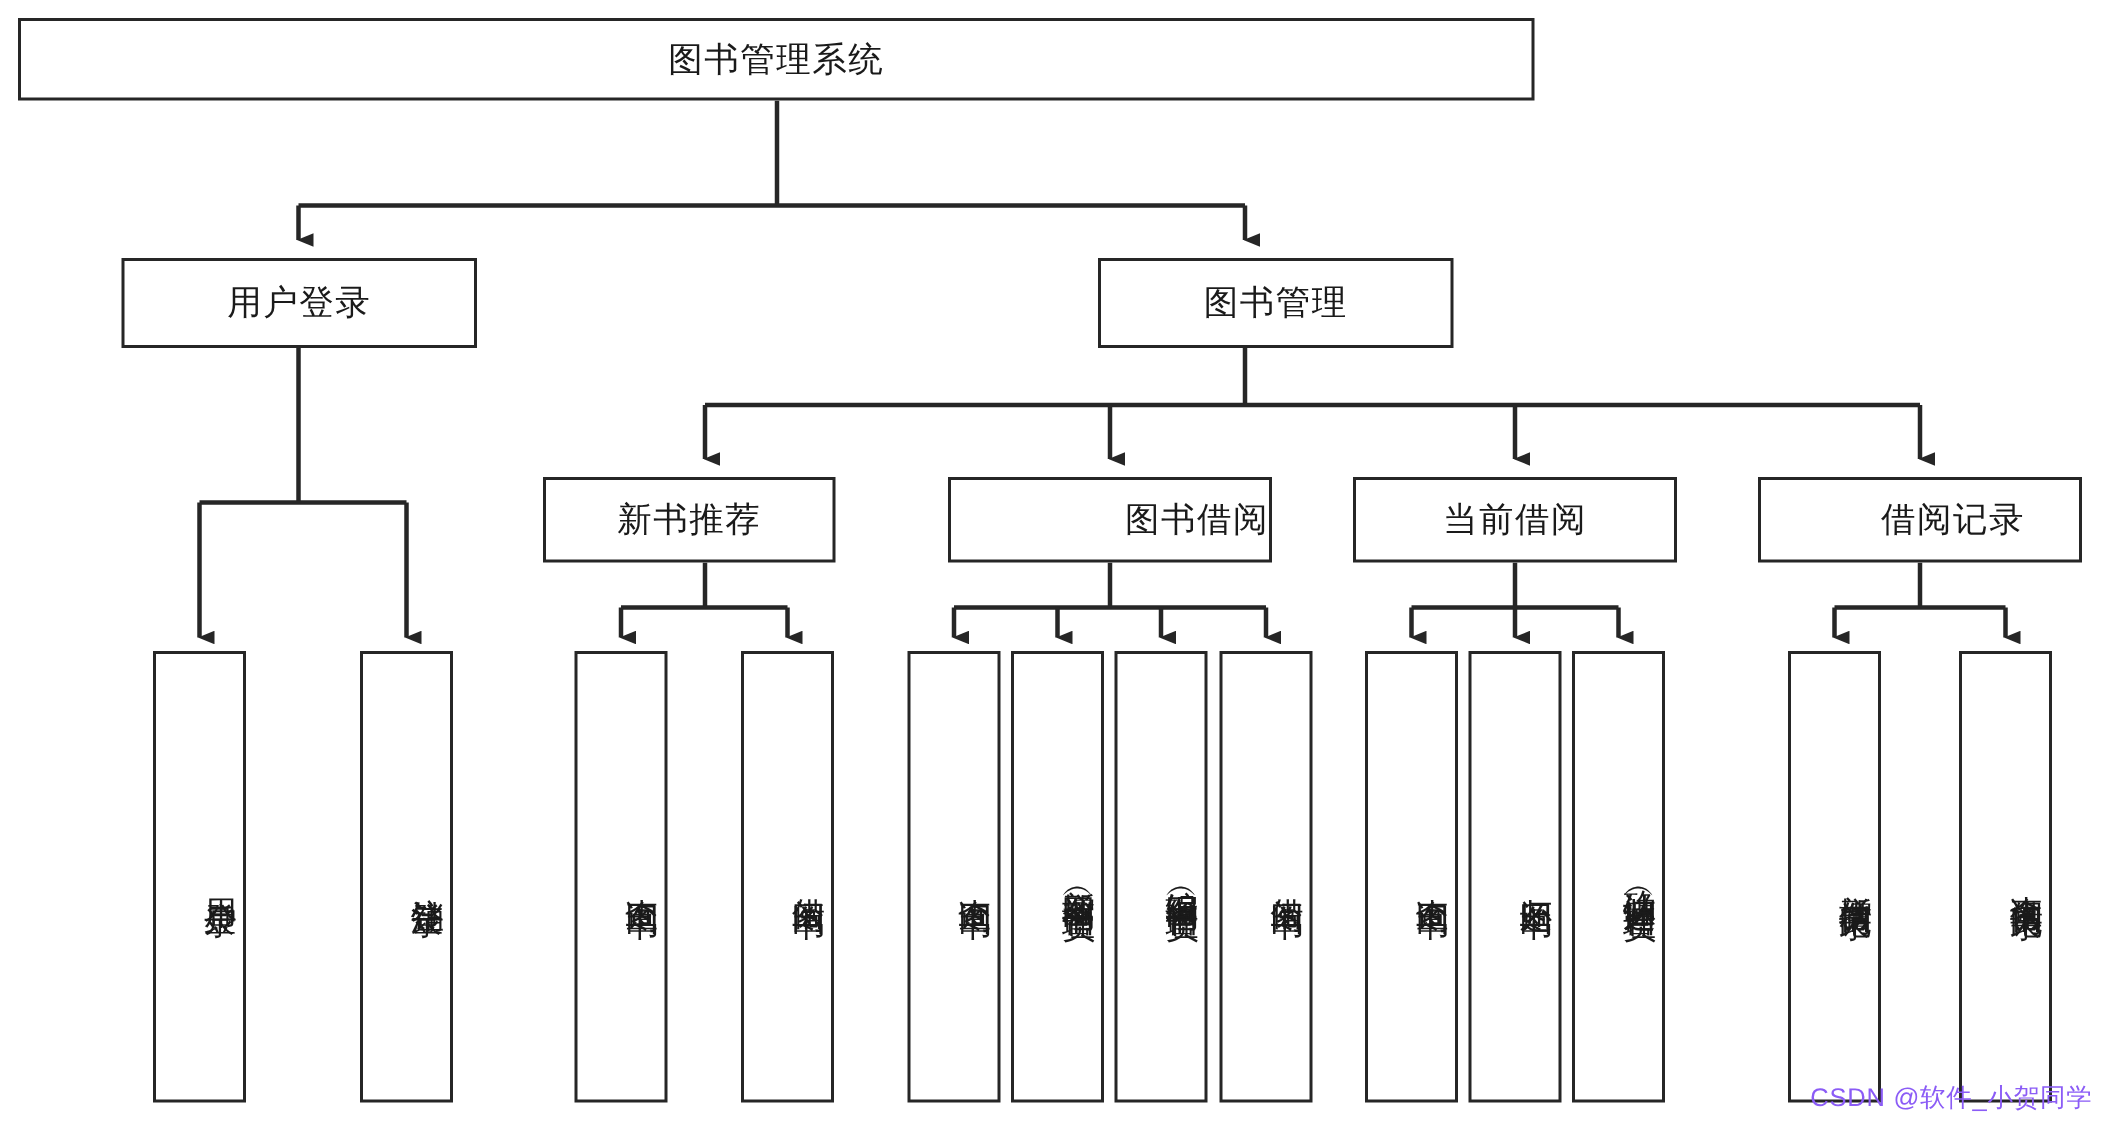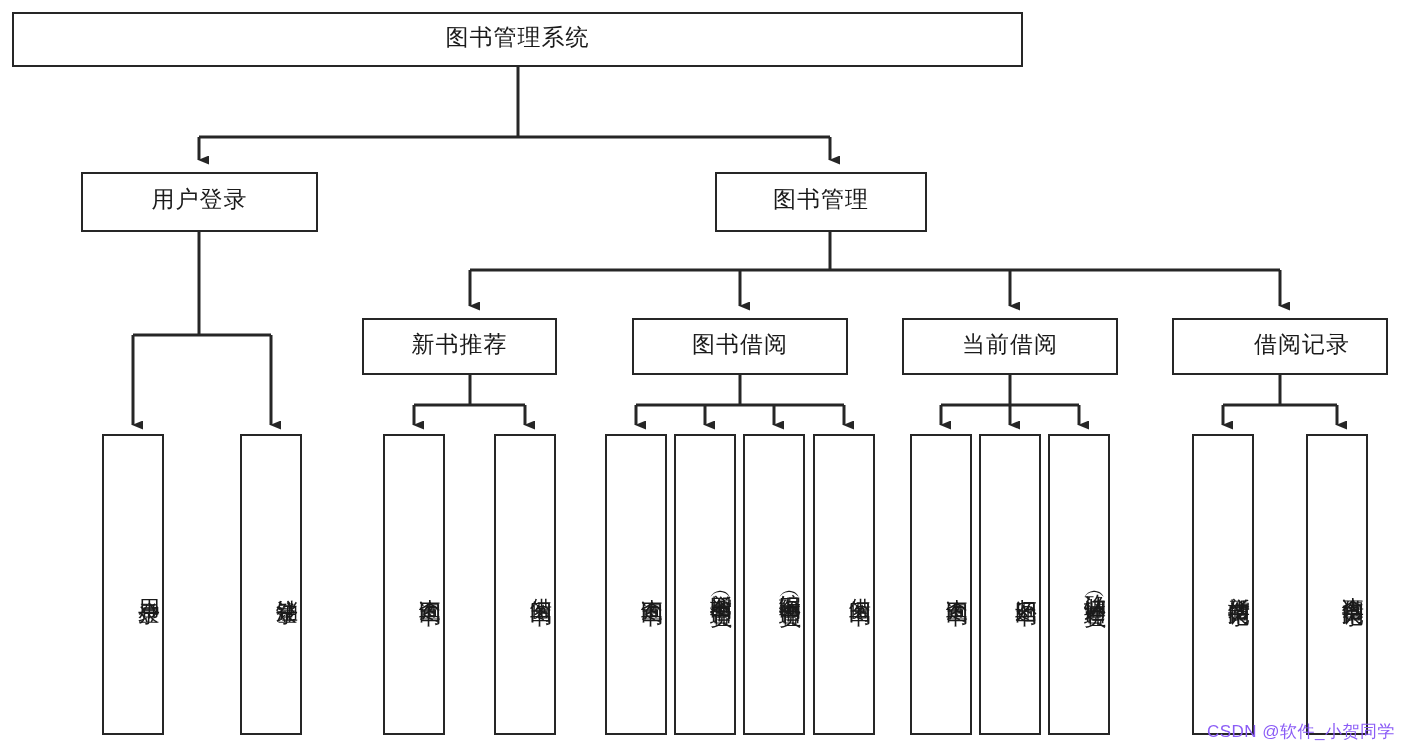--- a/index.html
+++ b/index.html
@@ -28,21 +28,20 @@
   }
   .node {
     position: absolute;
     box-sizing: border-box;
     background: #ffffff;
     border: 2px solid #262626;
     display: flex;
     align-items: center;
     justify-content: center;
     color: #1a1a1a;
-    font-family: Liberation Mono, monospace;
   }
   .node.horizontal {
     font-size: 23px;
     letter-spacing: 1px;
     line-height: 1.2;
   }
   .node.vertical {
     writing-mode: vertical-rl;
     text-orientation: upright;
     font-size: 22px;
@@ -123,28 +122,28 @@
     </g>
   </svg>
 
   <div class="node horizontal" style="left:12px; top:12px; width:1011px; height:55px;">
     <span class="node-label">图书管理系统</span>
   </div>
 
   <div class="node horizontal" style="left:81px; top:172px; width:237px; height:60px;">
     <span class="node-label">用户登录</span>
   </div>
-  <div class="node horizontal" style="left:715px; top:172px; width:212px; height:60px;justify-content:center;">
+  <div class="node horizontal" style="left:732px; top:172px; width:237px; height:60px;justify-content:center;">
     <span class="node-label">图书管理</span>
   </div>
 
   <div class="node horizontal" style="left:362px; top:318px; width:195px; height:57px;">
     <span class="node-label">新书推荐</span>
   </div>
-  <div class="node horizontal" style="left:632px; top:318px; width:216px; height:57px;">
+  <div class="node horizontal" style="left:632px; top:318px; width:216px; height:57px;justify-content:flex-end;">
     <span class="node-label">图书借阅</span>
   </div>
   <div class="node horizontal" style="left:902px; top:318px; width:216px; height:57px;">
     <span class="node-label">当前借阅</span>
   </div>
   <div class="node horizontal" style="left:1172px; top:318px; width:216px; height:57px;padding-left:44px;">
     <span class="node-label">借阅记录</span>
   </div>
 
   <div class="node vertical" style="left:102px; top:434px; width:62px; height:301px;">

